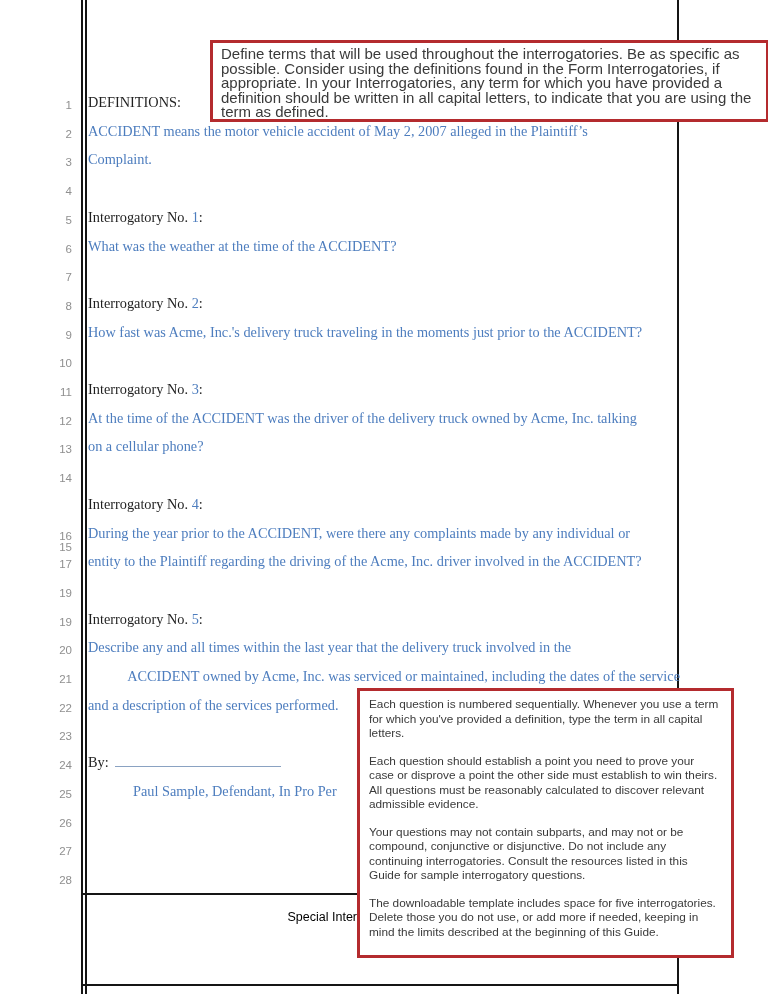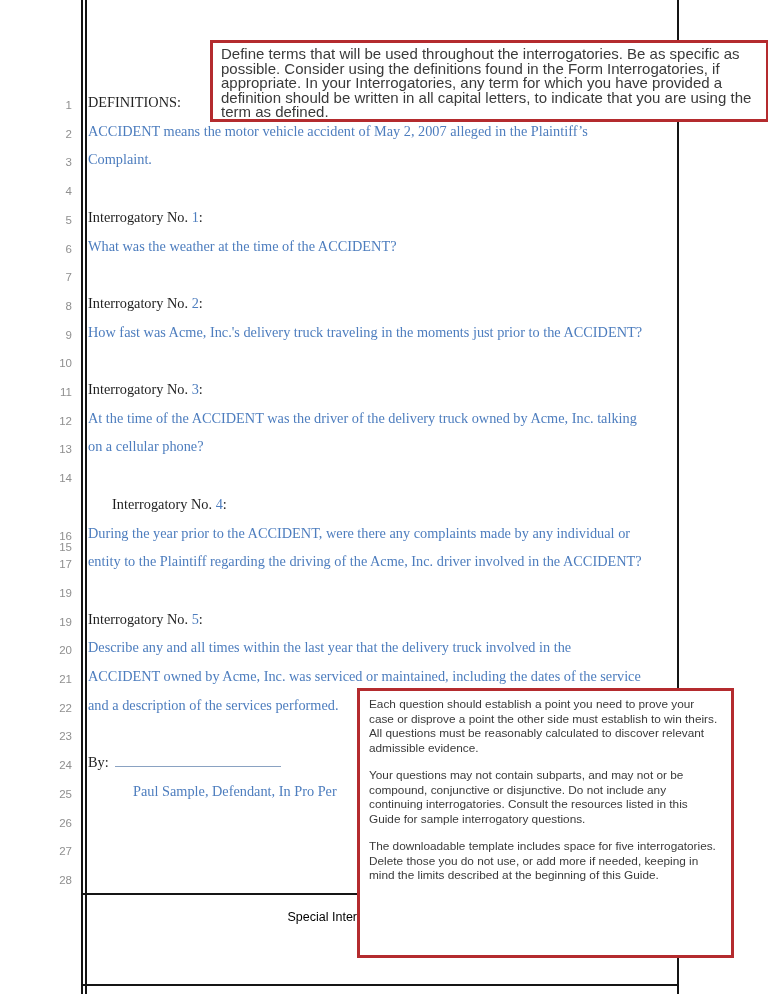--- a/index.html
+++ b/index.html
@@ -107,36 +107,37 @@
       <div class="body-line" style="top: 94px;"><span class="seg-black">DEFINITIONS:</span></div>
       <div class="body-line" style="top: 122.7px;"><span class="seg-blue">ACCIDENT means the motor vehicle accident of May 2, 2007 alleged in the Plaintiff’s</span></div>
       <div class="body-line" style="top: 151.4px;"><span class="seg-blue">Complaint.</span></div>
       <div class="body-line" style="top: 208.8px;"><span class="seg-black">Interrogatory No. </span><span class="seg-blue">1</span><span class="seg-black">:</span></div>
       <div class="body-line" style="top: 237.5px;"><span class="seg-blue">What was the weather at the time of the ACCIDENT?</span></div>
       <div class="body-line" style="top: 294.9px;"><span class="seg-black">Interrogatory No. </span><span class="seg-blue">2</span><span class="seg-black">:</span></div>
       <div class="body-line" style="top: 323.6px;"><span class="seg-blue">How fast was Acme, Inc.'s delivery truck traveling in the moments just prior to the ACCIDENT?</span></div>
       <div class="body-line" style="top: 381px;"><span class="seg-black">Interrogatory No. </span><span class="seg-blue">3</span><span class="seg-black">:</span></div>
       <div class="body-line" style="top: 409.7px;"><span class="seg-blue">At the time of the ACCIDENT was the driver of the delivery truck owned by Acme, Inc. talking</span></div>
       <div class="body-line" style="top: 438.4px;"><span class="seg-blue">on a cellular phone?</span></div>
-      <div class="body-line" style="top: 495.8px; margin-left: 24px;"><span class="seg-black">Interrogatory No. </span><span class="seg-blue">4</span><span class="seg-black">:</span></div>
+      <div class="body-line" style="top: 495.8px;"><span class="seg-black">Interrogatory No. </span><span class="seg-blue">4</span><span class="seg-black">:</span></div>
       <div class="body-line" style="top: 524.5px;"><span class="seg-blue">During the year prior to the ACCIDENT, were there any complaints made by any individual or</span></div>
       <div class="body-line" style="top: 553.2px;"><span class="seg-blue">entity to the Plaintiff regarding the driving of the Acme, Inc. driver involved in the ACCIDENT?</span></div>
       <div class="body-line" style="top: 610.6px;"><span class="seg-black">Interrogatory No. </span><span class="seg-blue">5</span><span class="seg-black">:</span></div>
       <div class="body-line" style="top: 639.3px;"><span class="seg-blue">Describe any and all times within the last year that the delivery truck involved in the</span></div>
-      <div class="body-line" style="top: 668px;"><span class="seg-blue">ACCIDENT owned by Acme, Inc. was serviced or maintained, including the dates of the service</span></div>
+      <div class="body-line" style="top: 668px; text-align: right;"><span class="seg-blue">ACCIDENT owned by Acme, Inc. was serviced or maintained, including the dates of the service</span></div>
       <div class="body-line" style="top: 696.7px;"><span class="seg-blue">and a description of the services performed.</span></div>
       <div class="body-line" style="top: 754.1px;"><span class="seg-black">By: </span><span class="sig-line"></span></div>
       <div class="body-line" style="top: 782.8px; padding-left: 45px;"><span class="seg-blue">Paul Sample, Defendant, In Pro Per</span></div>
     </div>
 
   <div class="footer-text">Special Inter</div>
 
   <div class="note-box top">
     <p>Define terms that will be used throughout the interrogatories. Be as specific as possible. Consider using the definitions found in the Form Interrogatories, if appropriate. In your Interrogatories, any term for which you have provided a definition should be written in all capital letters, to indicate that you are using the term as defined.</p>
   </div>
 
   <div class="note-box bottom" id="questions-note">
+      <p>Each question is numbered sequentially. Whenever you use a term for which you've provided a definition, type the term in all capital letters.</p>
       <p>Each question should establish a point you need to prove your case or disprove a point the other side must establish to win theirs. All questions must be reasonably calculated to discover relevant admissible evidence.</p>
       <p>Your questions may not contain subparts, and may not or be compound, conjunctive or disjunctive. Do not include any continuing interrogatories. Consult the resources listed in this Guide for sample interrogatory questions.</p>
       <p>The downloadable template includes space for five interrogatories. Delete those you do not use, or add more if needed, keeping in mind the limits described at the beginning of this Guide.</p>
     </div>
 
 </div>
 
 </body></html>

